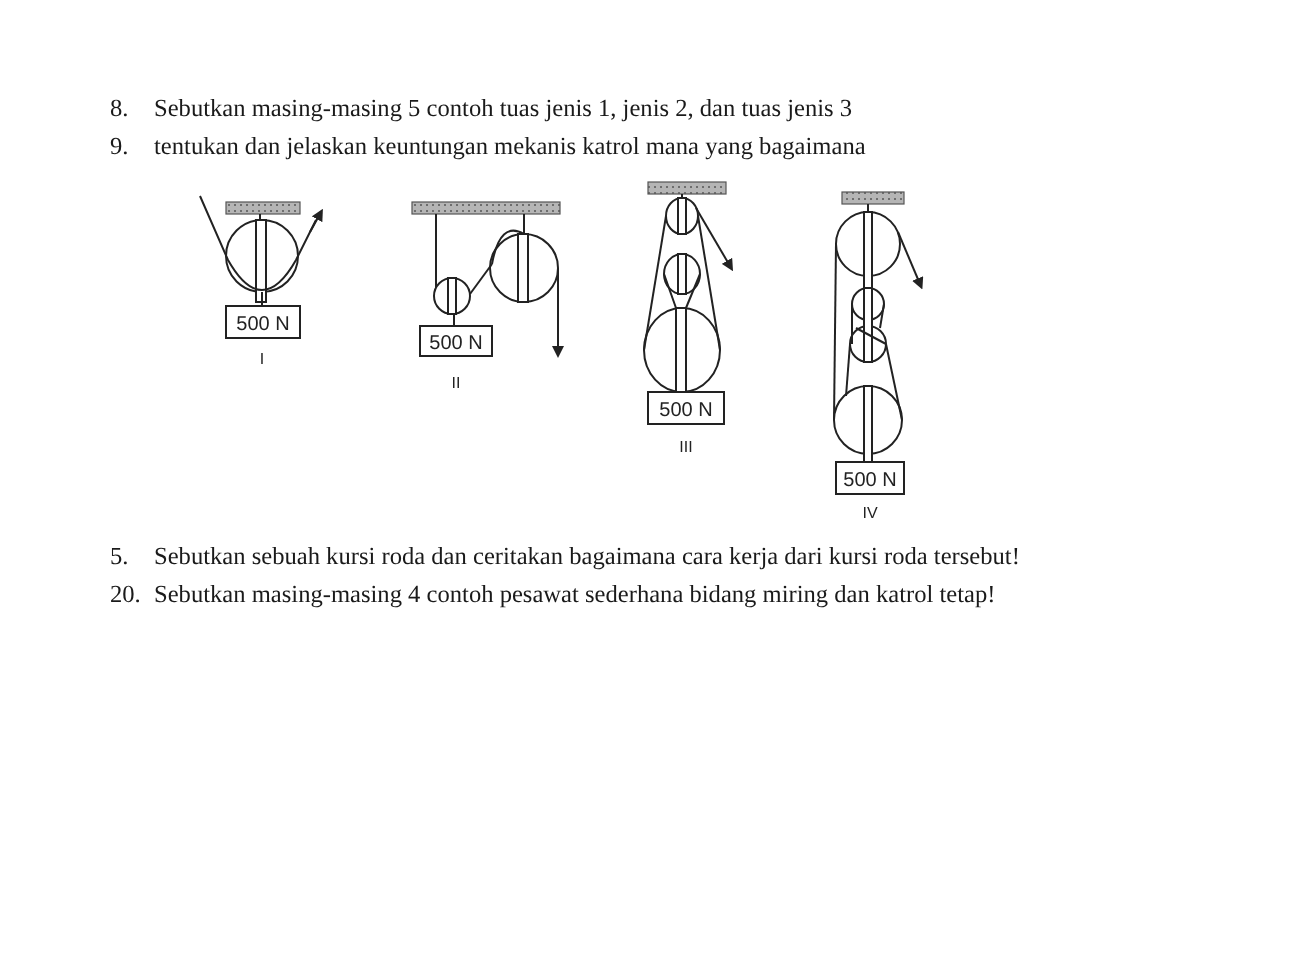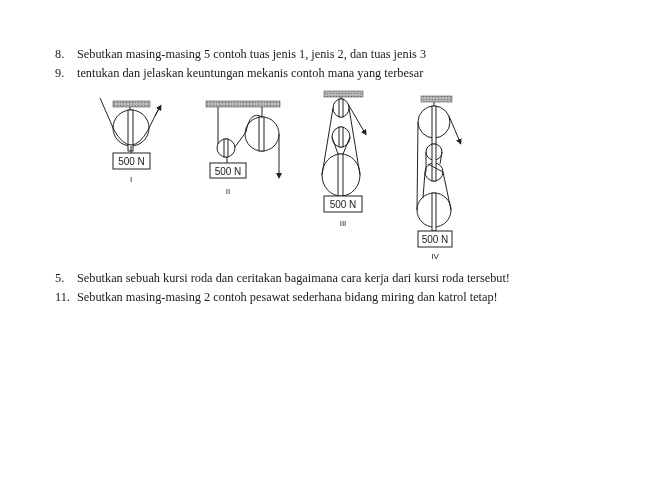--- a/index.html
+++ b/index.html
@@ -19,21 +19,21 @@
   </style>
 </head>
 <body>
 
 <div class="q" id="q8">
   <span class="num">8.</span>
   <span class="txt">Sebutkan masing-masing 5 contoh tuas jenis 1, jenis 2, dan tuas jenis 3</span>
 </div>
 <div class="q" id="q9">
   <span class="num">9.</span>
-  <span class="txt">tentukan dan jelaskan keuntungan mekanis contoh mana yang terbesar</span>
+  <span class="txt">tentukan dan jelaskan keuntungan mekanis katrol mana yang bagaimana</span>
 </div>
 
 <svg class="fig" width="648" height="486" viewBox="0 0 648 486">
   <defs>
     <pattern id="hatch" width="3" height="3" patternUnits="userSpaceOnUse">
       <rect width="3" height="3" fill="#b5b5b5"></rect>
       <rect width="1" height="1" fill="#6e6e6e"></rect>
     </pattern>
     <marker id="arr" markerWidth="6" markerHeight="6" refX="3" refY="3" orient="auto">
       <path d="M0,0 L6,3 L0,6 Z" fill="#222"></path>
@@ -111,15 +111,15 @@
   </g>
   <text class="lbl" x="435" y="243" font-size="10" text-anchor="middle" fill="#222">500 N</text>
   <text class="lbl" x="435" y="259" font-size="8" text-anchor="middle" fill="#222">IV</text>
 </svg>
 
 <div class="q" id="q10">
   <span class="num">5.</span>
   <span class="txt">Sebutkan sebuah kursi roda dan ceritakan bagaimana cara kerja dari kursi roda tersebut!</span>
 </div>
 <div class="q" id="q11">
-  <span class="num">11.</span>
-  <span class="txt">Sebutkan masing-masing 2 contoh pesawat sederhana bidang miring dan katrol tetap!</span>
+  <span class="num">20.</span>
+  <span class="txt">Sebutkan masing-masing 4 contoh pesawat sederhana bidang miring dan katrol tetap!</span>
 </div>
 
 </body></html>

